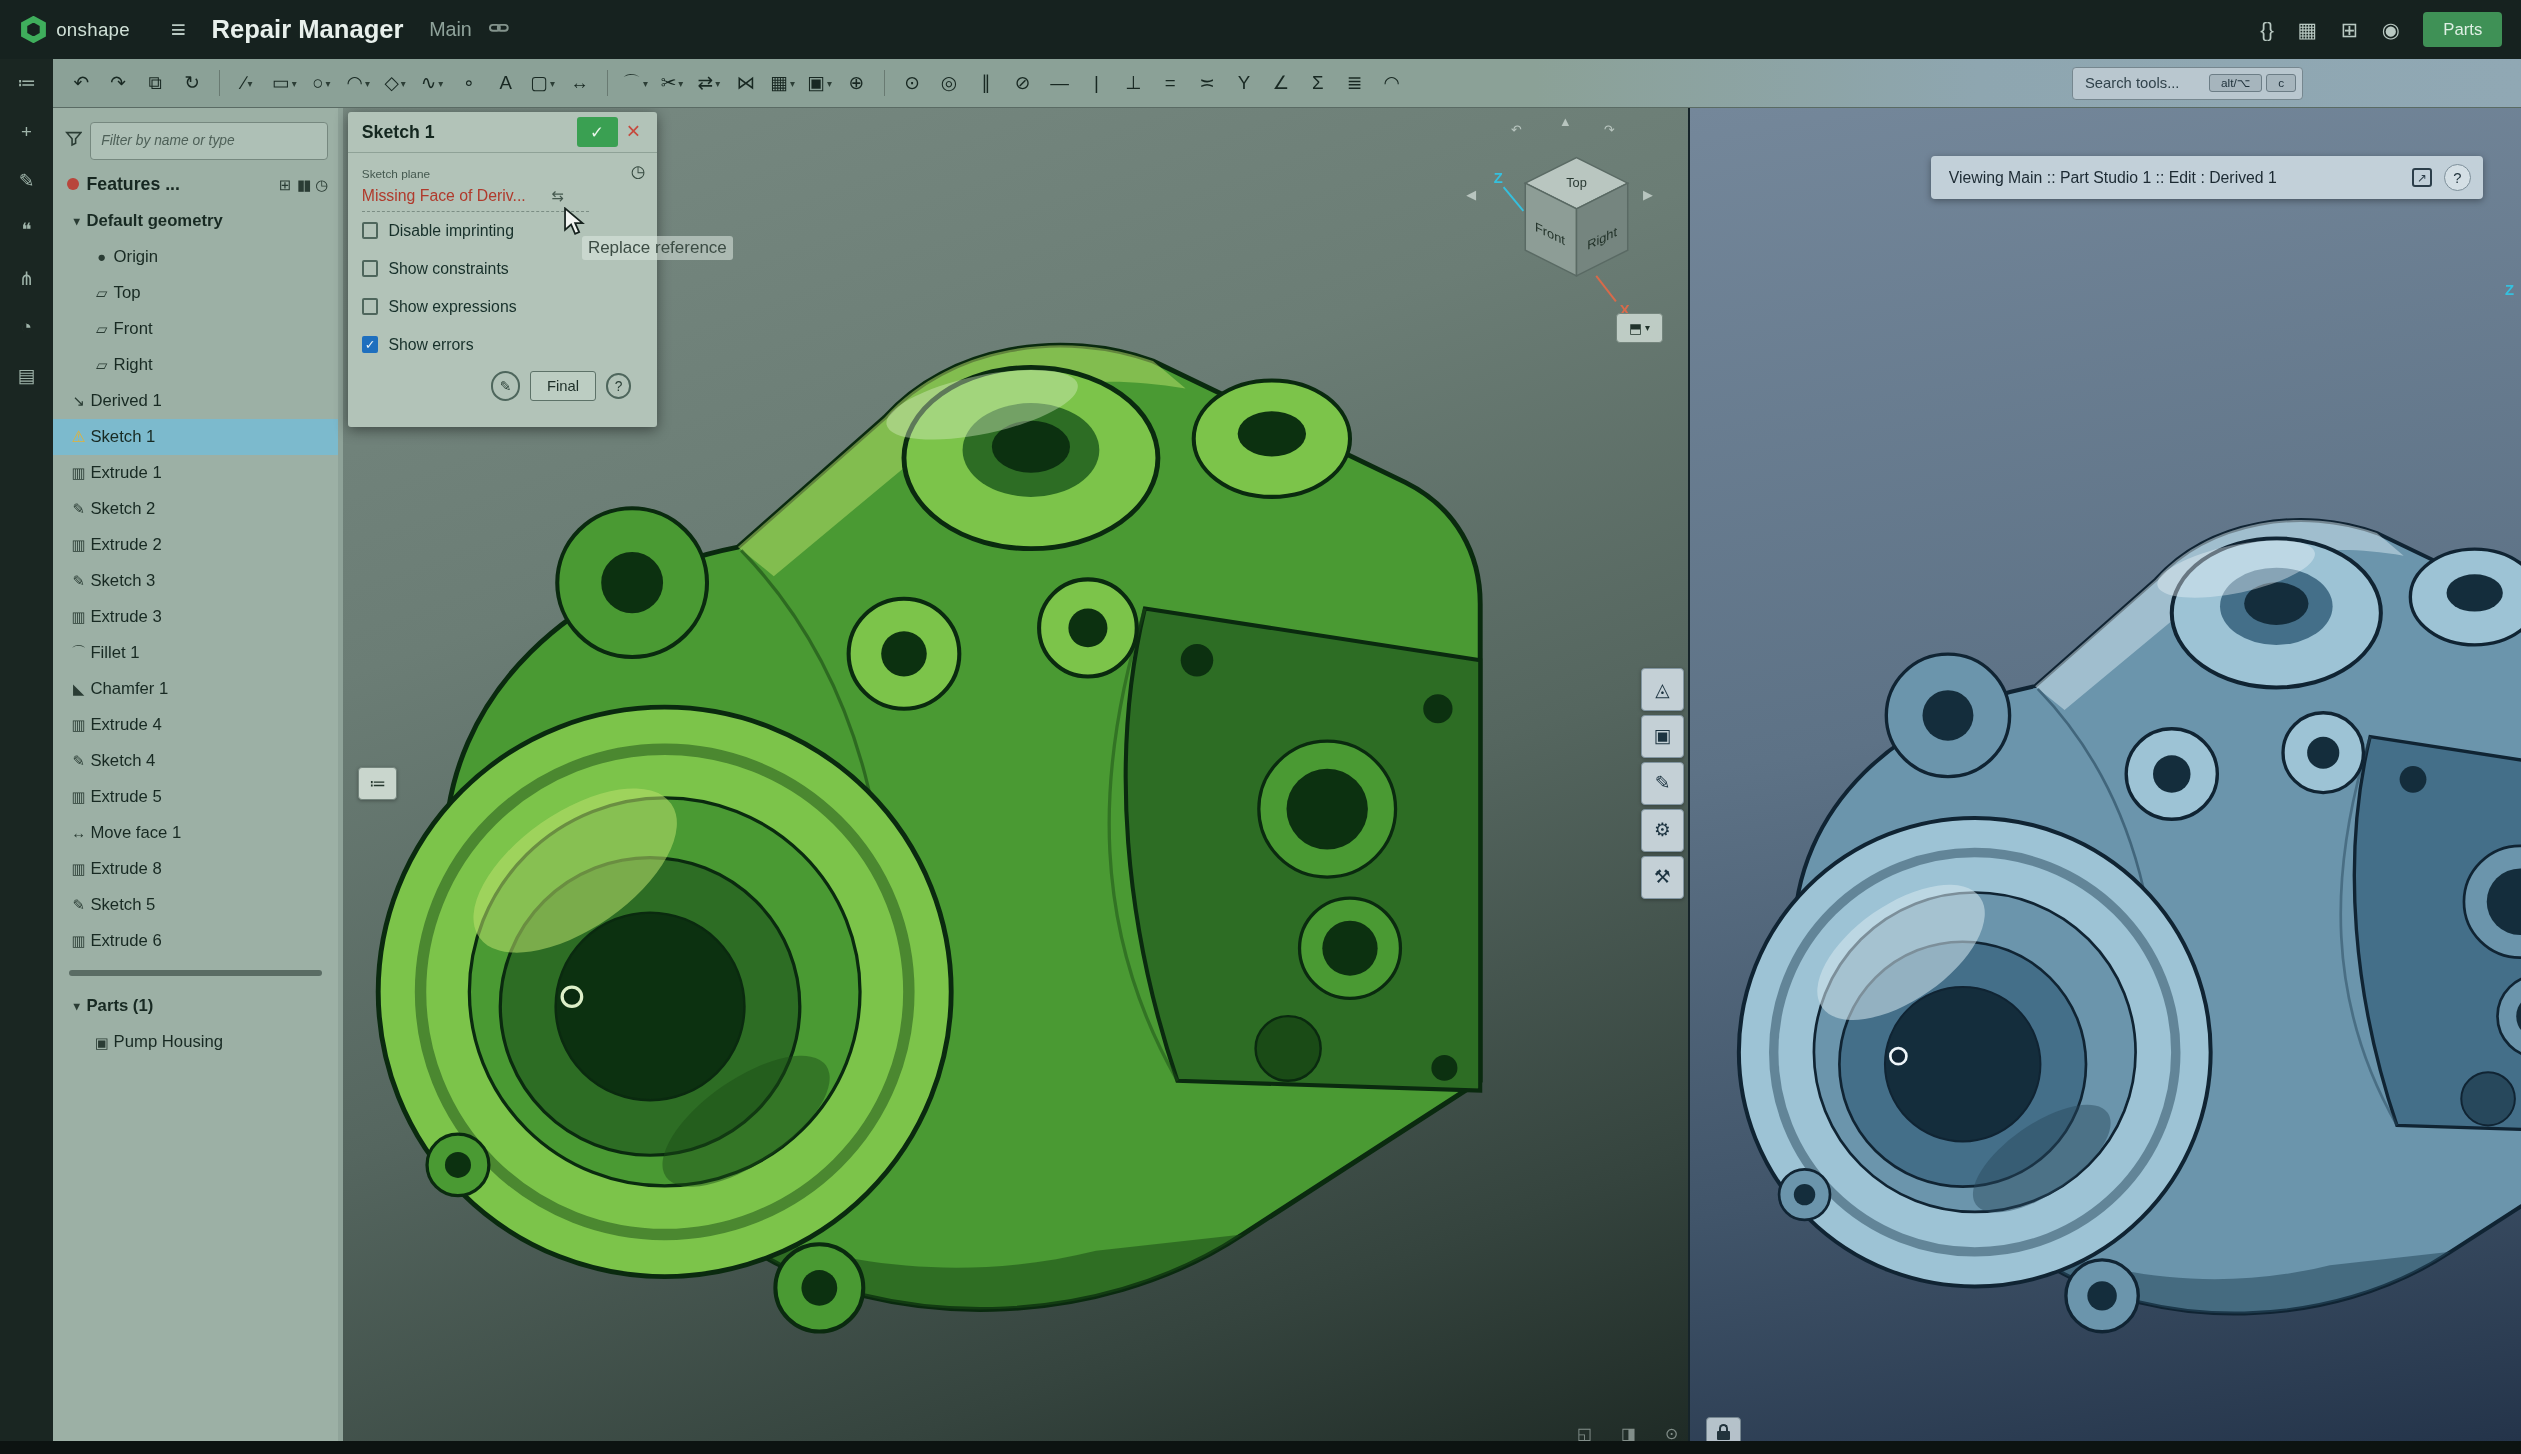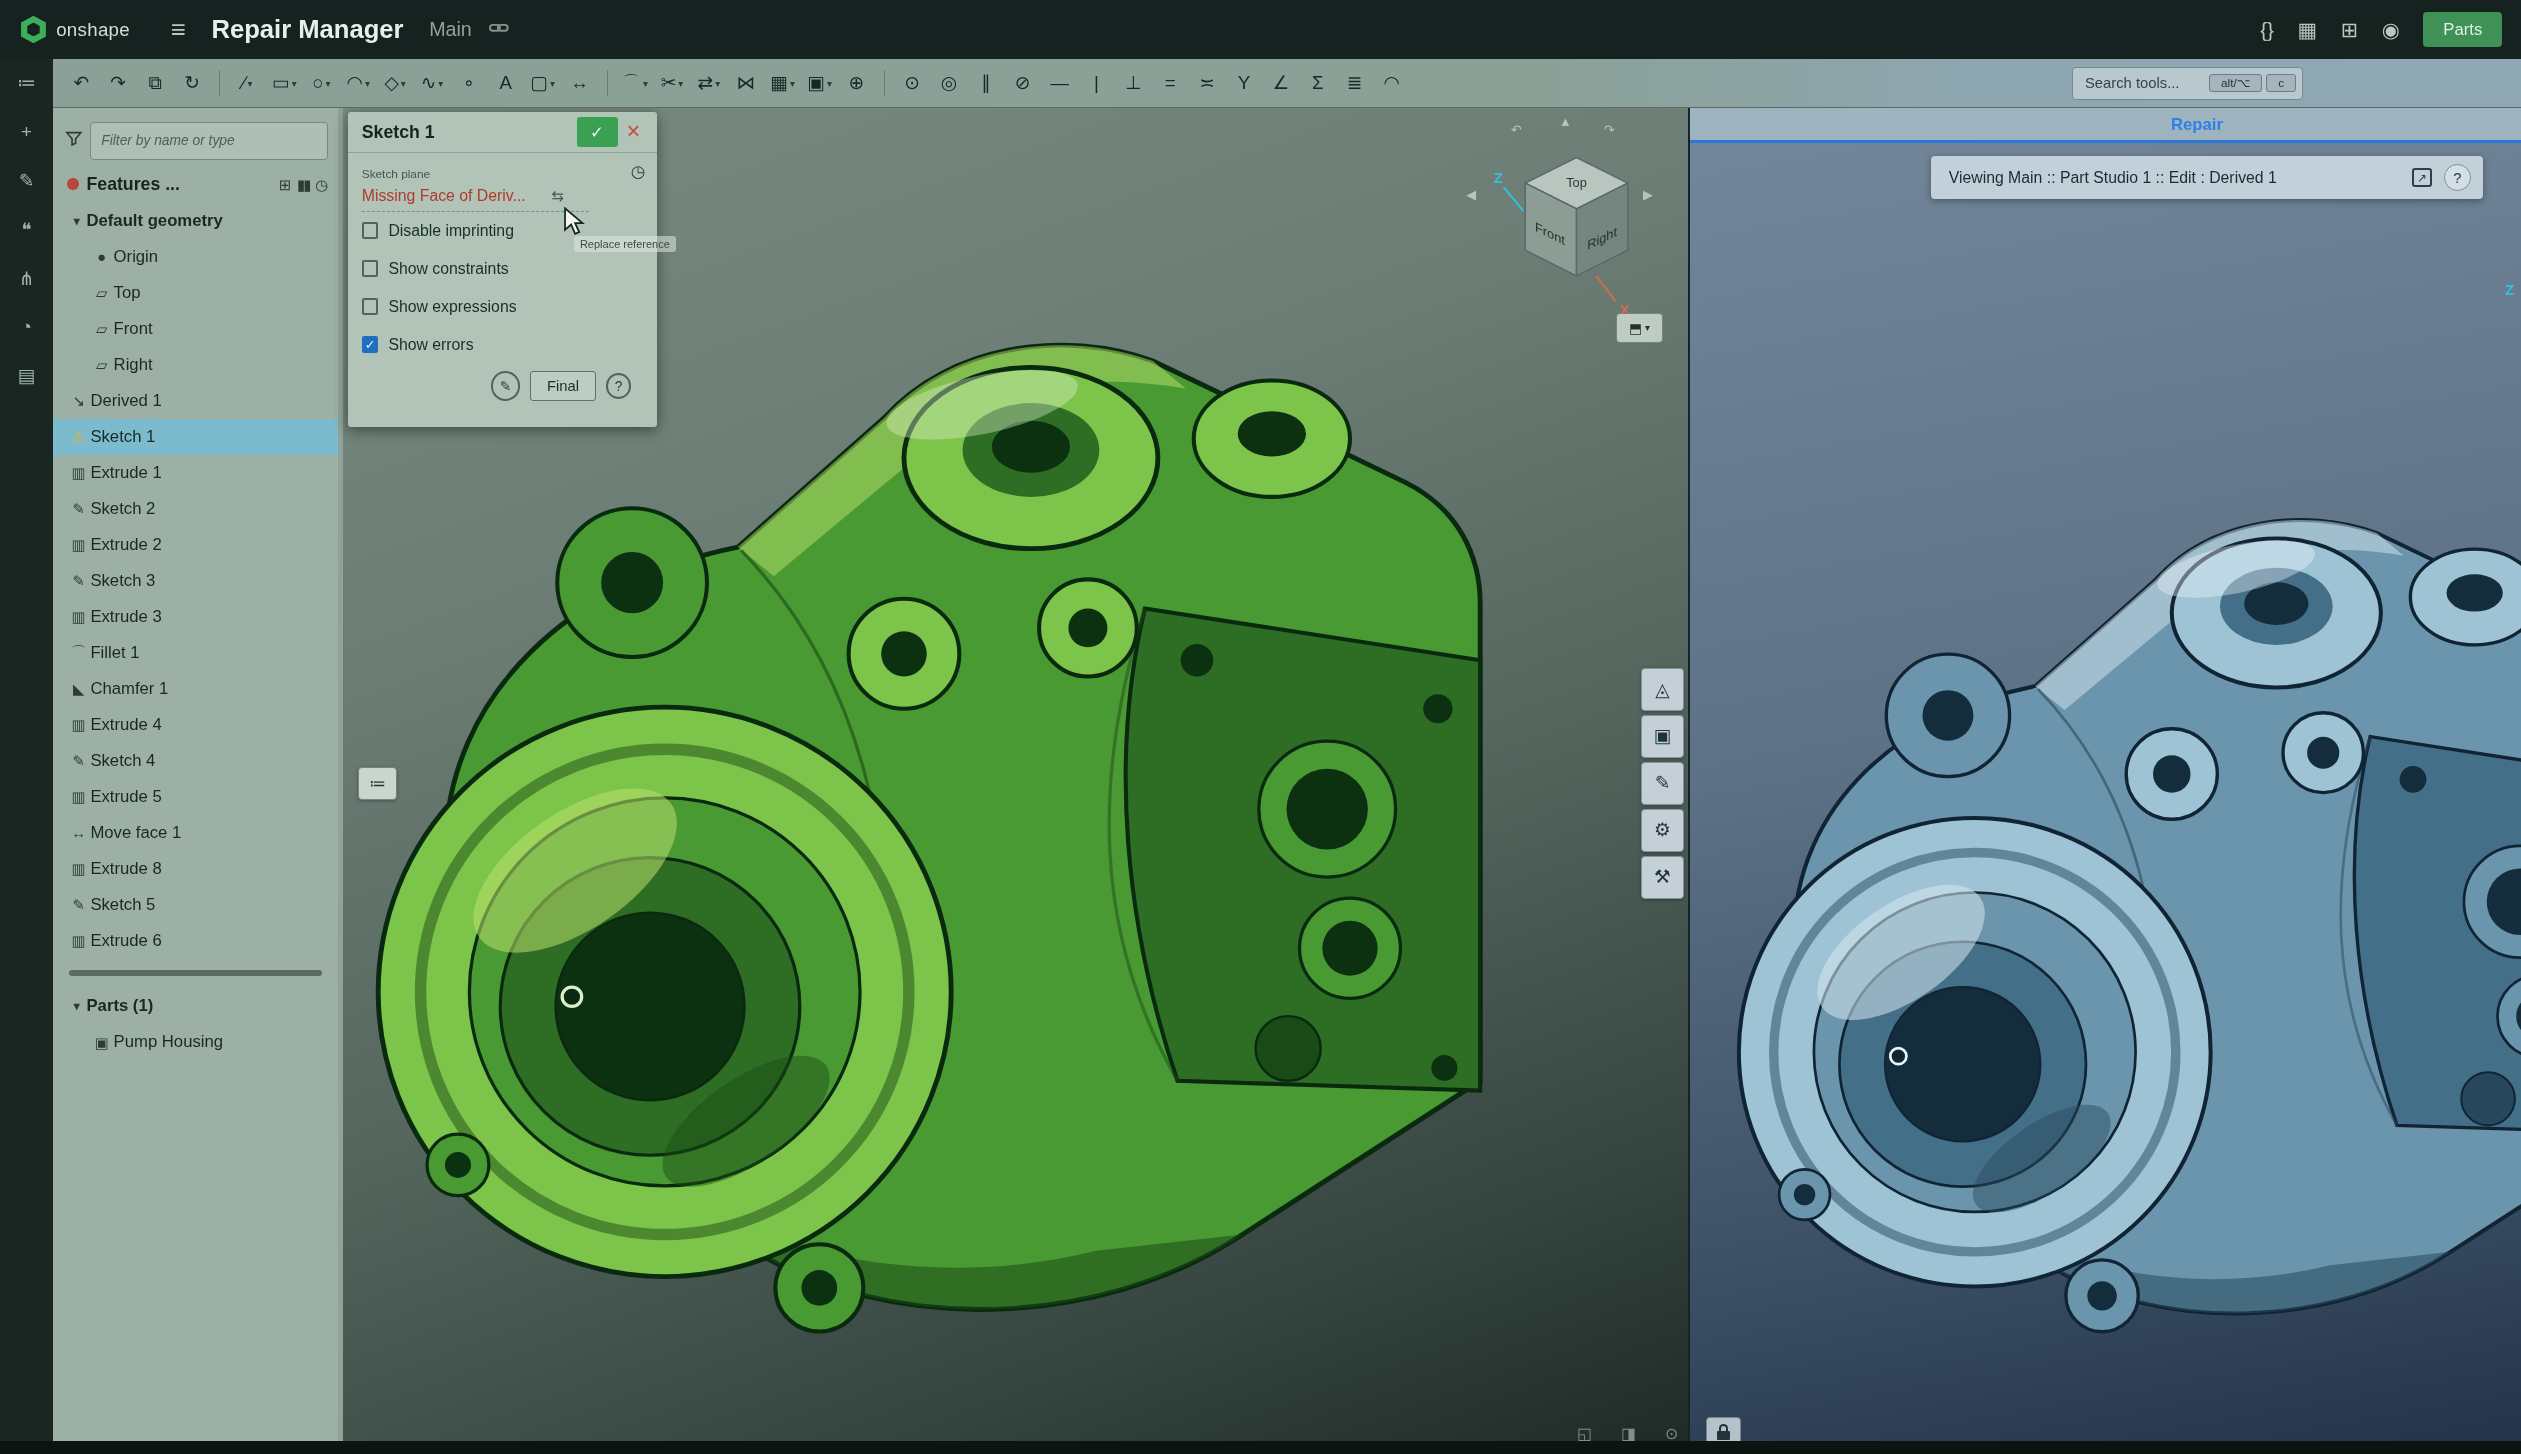--- a/index.html
+++ b/index.html
@@ -62,21 +62,21 @@
   .dlg-title{display:flex;align-items:center;height:41px;padding:0 7.9px 0 13.8px;border-bottom:1px solid #8fa297;}
   .dlg-title-text{font-size:17.7px;font-weight:bold;color:#14271f;flex:1;}
   .dlg-accept{width:41px;height:29.6px;background:#3aa052;border:none;border-radius:3px;color:#eaf6ec;font-size:16.7px;cursor:pointer;}
   .dlg-close{width:31.5px;height:29.6px;background:transparent;border:none;color:#c64a3e;font-size:23.6px;line-height:1;cursor:pointer;}
   .dlg-body{position:relative;padding:9.9px 13.8px 0 13.8px;}
   .dlg-clock{position:absolute;right:11.8px;top:7.9px;color:#35493f;font-size:16.7px;cursor:pointer;}
   .fld-label{font-size:11.8px;color:#44584f;margin-top:3.9px;}
   .fld-row{display:flex;align-items:center;margin-top:5.9px;padding-bottom:5.9px;border-bottom:1px dashed #7b8d84;width:227px;gap:16px;}
   .fld-missing{font-size:15.8px;color:#b03a2c;}
   .replace-ic{margin-left:9.9px;color:#44584e;font-size:14.8px;cursor:pointer;}
-  .dlg-tooltip{position:absolute;left:226px;top:83px;white-space:nowrap;font-size:11px;color:#3c4c44;background:rgba(220,232,224,.55);padding:2px 5.9px;border-radius:3px;z-index:9;}
+  .dlg-tooltip{position:absolute;left:234px;top:83px;white-space:nowrap;font-size:17px;color:#3c4c44;background:rgba(220,232,224,.55);padding:2px 5.9px;border-radius:3px;z-index:9;}
   .cb-row{display:flex;align-items:center;height:38px;cursor:pointer;}
   .cb{width:16.7px;height:16.7px;border:2px solid #4e665c;border-radius:2px;margin-right:9.9px;flex:none;display:flex;align-items:center;justify-content:center;background:transparent;}
   .cb.checked{background:#1e6fbe;border-color:#1e6fbe;color:#e8f2f8;font-size:12.8px;}
   .cb-label{font-size:15.8px;color:#17302a;}
   .dlg-footer{display:flex;align-items:center;justify-content:flex-end;gap:9.9px;padding:7.9px 11.8px 0 11.8px;}
   .pencil-circle{width:29.6px;height:29.6px;border:2px solid #4e665c;border-radius:50%;display:flex;align-items:center;justify-content:center;font-size:13.8px;color:#2a3f36;cursor:pointer;background:transparent;}
   .final-btn{height:29.6px;padding:0 15.8px;border:1px solid #5d7268;background:#bccdc2;border-radius:3px;font-size:14.8px;color:#1d2f28;cursor:pointer;text-align:center;}
   .help-circle{width:25.6px;height:25.6px;border:2px solid #4e665c;border-radius:50%;display:flex;align-items:center;justify-content:center;font-size:13.8px;color:#2a3f36;cursor:pointer;background:transparent;}
 
   
@@ -535,23 +535,20 @@
       <text x="126" y="118" font-size="13" fill="#223229" text-anchor="middle" transform="skewY(-26) translate(0,62)">Right</text>
       <text x="16" y="58" font-size="15" font-weight="bold" fill="#35c0de">Z</text>
       <text x="144" y="192" font-size="15" font-weight="bold" fill="#d86a4a">X</text>
     </svg>
   </div>
   <div class="vopt-btn">
       <span>⬒</span>
       <span style="font-size:9.9px;">▾</span>
     </div>
 
-  <div class="rp-tabstrip">
-    <span class="rp-tab">Repair</span>
-  </div>
   <div class="viewing-pill">
     <span class="viewing-text">Viewing Main :: Part Studio 1 :: Edit : Derived 1</span>
     <span class="box-arrow">↗</span>
     <span class="pill-help">?</span>
   </div>
 
   <div class="repair-stack" id="repair-stack">
       <div class="rt-btn">◬</div>
       <div class="rt-btn">▣</div>
       <div class="rt-btn">✎</div>

